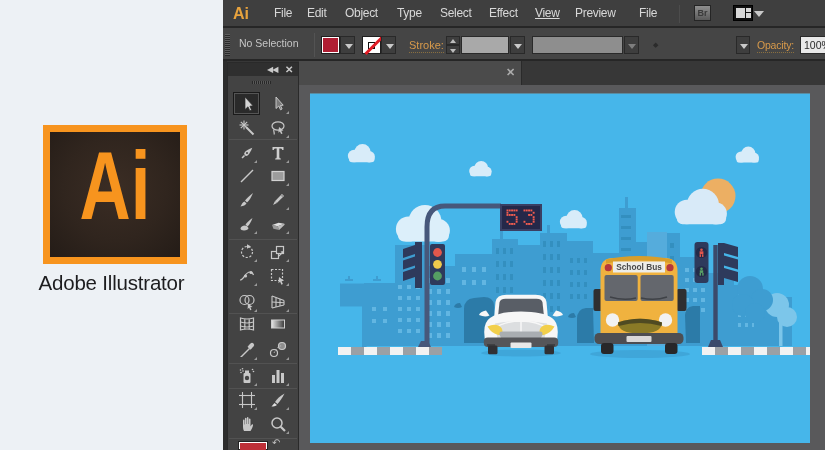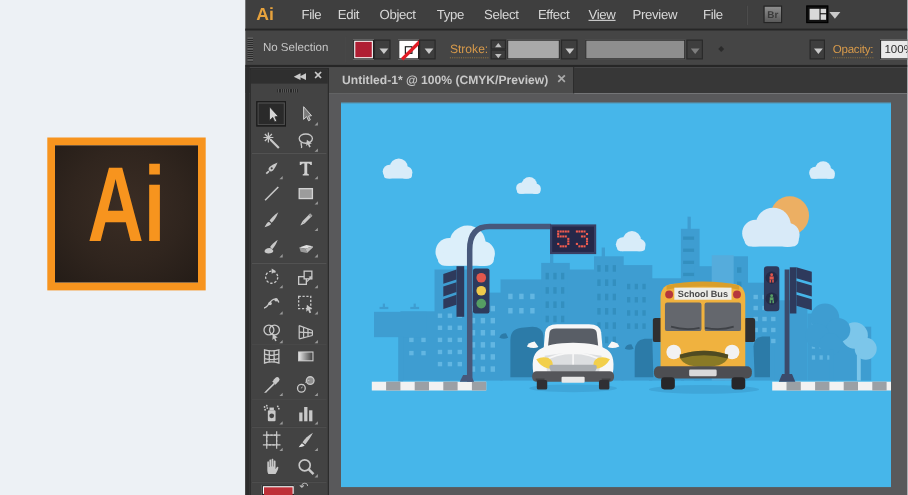--- a/index.html
+++ b/index.html
@@ -8,20 +8,21 @@
 .mi{position:absolute;top:0;height:27px;line-height:27px;font-size:12px;color:#D8D8D8;letter-spacing:-0.3px;}
 .dd{position:absolute;background:#3E3E3E;border:1px solid #292929;}
 .tri{width:0;height:0;position:absolute;}
 </style></head><body>
 <div id="root">
 
 <div class="abs" style="left:0;top:0;width:223px;height:450px;background:#EDF1F5;"></div>
 <div class="abs" style="left:43px;top:125px;width:144px;height:139px;border:7px solid #F7941E;background:radial-gradient(circle at 50% 45%, #3B2D24 0%, #30251E 55%, #241C17 100%);">
   <div class="abs" style="left:0;top:-9px;width:130px;height:125px;text-align:center;font-weight:bold;font-size:97px;color:#F7941E;line-height:125px;transform:scaleX(0.73);">Ai</div>
 </div>
+<div class="abs" style="left:0px;top:271px;width:223px;text-align:center;font-size:20.5px;letter-spacing:-0.2px;color:#1D1D1F;">Adobe Illustrator</div>
 
 <div class="abs" style="left:223px;top:0;width:602px;height:28px;background:#3F3F3F;border-bottom:2px solid #262626;"></div>
 <div class="abs" style="left:233px;top:0;height:27px;line-height:27px;font-size:16px;font-weight:bold;color:#E8A33D;">Ai</div>
 <div class="mi" style="left:274px;">File</div>
 <div class="mi" style="left:307px;">Edit</div>
 <div class="mi" style="left:345px;">Object</div>
 <div class="mi" style="left:397px;">Type</div>
 <div class="mi" style="left:440px;">Select</div>
 <div class="mi" style="left:489px;">Effect</div>
 <div class="mi" style="left:535px;text-decoration:underline;">View</div>
@@ -78,21 +79,20 @@
 <div class="abs" style="left:653px;top:36px;height:18px;line-height:17px;font-size:7px;color:#2B2B2B;">◆</div>
 <div class="dd" style="left:736px;top:36px;width:14px;height:18px;">
       <div class="tri" style="left:3px;top:7px;border-left:4px solid transparent;border-right:4px solid transparent;border-top:5px solid #C9C9C9;"></div>
     </div>
 
 <div class="abs" style="left:757px;top:39px;font-size:10.5px;letter-spacing:-0.2px;color:#D79A4B;"><span style="border-bottom:1.5px dotted #8A6F3F;padding-bottom:1px;">Opacity:</span></div>
 <div class="abs" style="left:800px;top:36px;width:30px;height:18px;background:#E9E9E9;border:1px solid #2A2A2A;font-size:10.5px;color:#2B2B2B;line-height:16px;padding-left:3px;">100%</div>
 
 <div class="abs" style="left:223px;top:61px;width:602px;height:24px;background:#373737;"></div>
 <div class="abs" style="left:299px;top:61px;width:223px;height:24px;background:#4B4B4B;border-right:1px solid #2A2A2A;"></div>
-<div class="abs" style="left:311px;top:61px;height:24px;line-height:24px;font-size:11px;font-weight:bold;color:#C8C8C8;">Untitled-1* @ 100% (CMYK/Preview)</div>
 <div class="abs" style="left:506px;top:61px;height:24px;line-height:23px;font-size:11px;font-weight:bold;color:#ABABAB;">✕</div>
 <div class="abs" style="left:223px;top:85px;width:602px;height:365px;background:#59595B;"></div>
 <div class="abs" style="left:223px;top:61px;width:4px;height:389px;background:#2D2D2D;"></div>
 <svg class="abs" style="left:310px;top:93px;" width="500" height="350" viewBox="0 0 500 350">
       <rect width="500" height="350" fill="#46B6EA"></rect>
       <rect x="0" y="0" width="500" height="1" fill="#6B6258" opacity="0.5"></rect>
       <rect x="54" y="190" width="45" height="63" fill="#3E9DD1"></rect>
       <rect x="85" y="152" width="30" height="101" fill="#3E9DD1"></rect>
       <rect x="113" y="173" width="34" height="80" fill="#3E9DD1"></rect>
       <rect x="145" y="161" width="40" height="92" fill="#3E9DD1"></rect>

